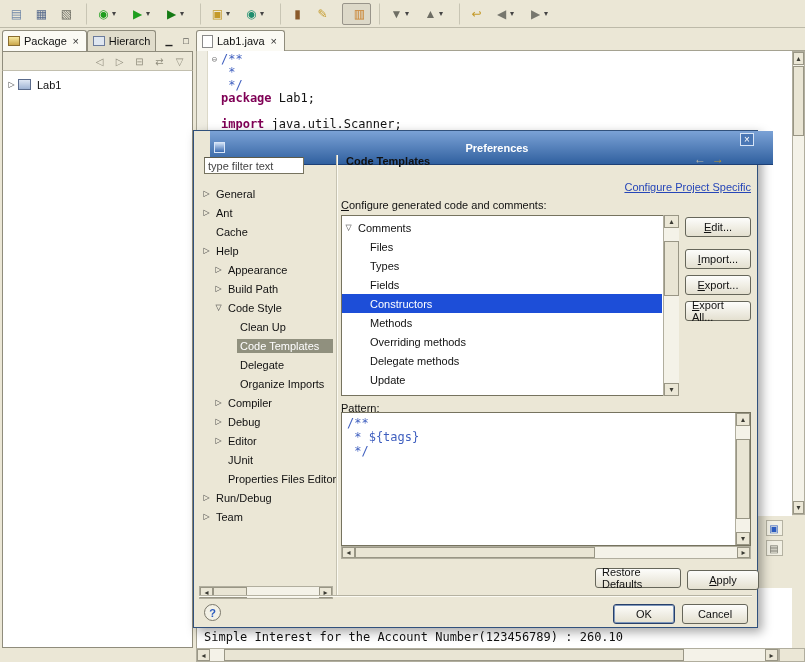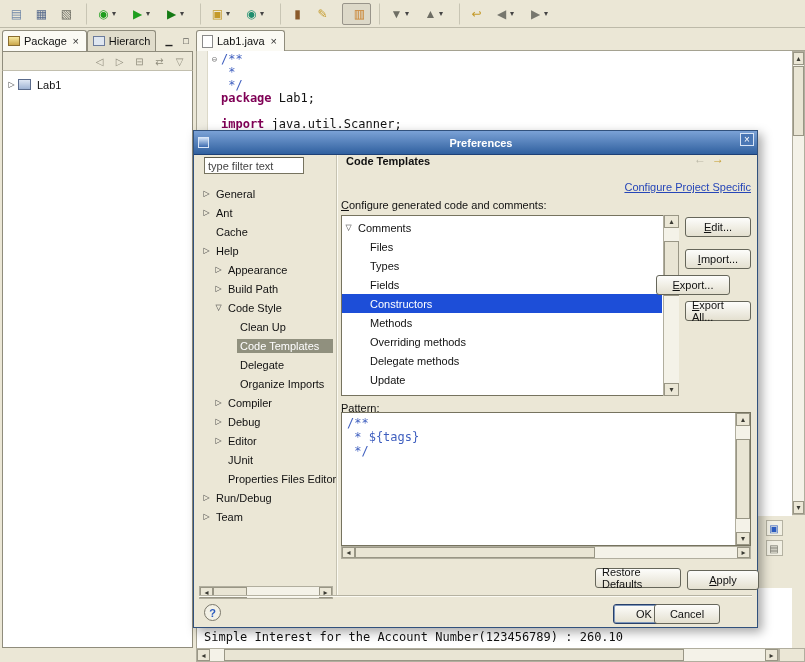--- a/index.html
+++ b/index.html
@@ -72,21 +72,21 @@
 .sb.v .th{left:0;right:0}
 .a-l::before{content:"◂"}.a-r::before{content:"▸"}.a-u::before{content:"▴"}.a-d::before{content:"▾"}
 #ed-vsb{position:absolute;right:0;top:21px;width:13px;height:464px}
 #ed-vsb .th{top:1px;height:70px}
 #con-hsb{left:196px;top:648px;width:583px;height:14px}
 #con-hsb .th{left:14px;width:460px}
 #con-corner{left:779px;top:648px;width:26px;height:14px;background:#ebe7d6;border:1px solid #b1ae9e}
 
 
 #dialog{left:193px;top:130px;width:565px;height:498px;background:#ebe7d6;border:1px solid #31517c;box-shadow:4px 4px 10px rgba(0,0,0,.35);z-index:20}
-#dlg-title{position:absolute;left:0;top:0;width:100%;height:24px;background:linear-gradient(#7ba2d6,#30609f);border-bottom:1px solid #1d4076;display:flex;align-items:center;padding:10px 4px}
+#dlg-title{position:absolute;left:16px;top:0;width:100%;height:34px;background:linear-gradient(#7ba2d6,#30609f);border-bottom:1px solid #1d4076;display:flex;align-items:center;padding:10px 4px}
 #dlg-title .t{flex:1;text-align:center;color:#fff;font-weight:bold;font-size:11px}
 .dlg-icon{width:11px;height:11px;background:linear-gradient(#cfe0f5,#3a6ab0);border:1px solid #d9e6f8}
 #dlg-close{position:absolute;right:3px;top:2px;width:14px;height:13px;background:#4a77b5;border:1px solid #d7e4f5;display:flex;align-items:center;justify-content:center}
 #dlg-close::before{content:"×";color:#fff;font-size:10px;line-height:1}
 #filter{left:10px;top:26px;width:100px;height:17px;background:#fff;border:1px solid #76735f;border-top-color:#5c5a4a;font-family:"Liberation Sans",sans-serif;font-size:11px;color:#444;padding:0 3px}
 #nav{left:6px;top:53px;width:133px}
 #nav .trow .lbl{flex:1}
 #nav .trow.selected .lbl{background:#90907e;color:#fff}
 #nav-hsb{left:5px;top:455px;width:134px;height:13px}
 #nav-hsb .th{left:0;width:34px}
@@ -104,36 +104,36 @@
 #tmpl .trow{width:320px}
 #tmpl .trow.selected{background:#1d4ed8}
 #tmpl .trow.selected .lbl{color:#fff}
 #tmpl-vsb{position:absolute;right:0;top:0;width:15px;height:179px;border:none;border-left:1px solid #b1ae9e}
 #tmpl-vsb .th{top:13px;height:55px}
 .btn{display:flex;align-items:center;justify-content:center;height:20px;background:linear-gradient(#fdfdfb,#e4e0d0);border:1px solid #66665a;border-radius:3px;font-size:11px;padding:0 6px;cursor:default}
 .btn span{display:block}
 .btn.default{border:1px solid #27406b;box-shadow:inset 0 0 0 1px #7e97bb}
 #btn-edit{left:491px;top:86px;width:66px}
 #btn-import{left:491px;top:118px;width:66px}
-#btn-export{left:462px;top:144px;width:74px}
+#btn-export{left:491px;top:144px;width:66px}
 #btn-exportall{left:491px;top:170px;width:66px}
 #pattern-label{left:147px;top:271px}
 #pattern-box{left:147px;top:281px;width:410px;height:134px;background:#fff;border:1px solid #76735f}
 #pattern-text{position:absolute;left:5px;top:3px;font-family:"DejaVu Sans Mono",monospace;font-size:12px;line-height:14px;color:#3f5fbf}
 .pline{white-space:pre}
 #pat-vsb{position:absolute;right:0;top:0;width:15px;height:132px;border:none;border-left:1px solid #b1ae9e}
 #pat-vsb .th{top:13px;bottom:13px;height:auto}
 #pat-hsb{left:147px;top:415px;width:410px;height:13px}
 #pat-hsb .th{left:0;width:240px}
 #btn-restore{left:401px;top:437px;width:86px}
 #btn-apply{left:493px;top:439px;width:72px}
 #dlg-sep{left:5px;top:464px;width:553px;height:2px;border-top:1px solid #b5b2a2;border-bottom:1px solid #fbfaf2}
 #btn-help{left:10px;top:473px;width:17px;height:17px;border:1px solid #7a776a;border-radius:50%;background:#f3f1e6;display:flex;align-items:center;justify-content:center;color:#2b5bbf;font-weight:bold}
 #btn-ok{left:419px;top:473px;width:62px}
-#btn-cancel{left:460px;top:473px;width:66px}
+#btn-cancel{left:488px;top:473px;width:66px}
 .mn::first-letter{text-decoration:underline}
 </style>
 </head>
 <body>
 
 <div id="screen">
 
   <div id="main-toolbar" class="abs">
 
       <div class="tbtn">

